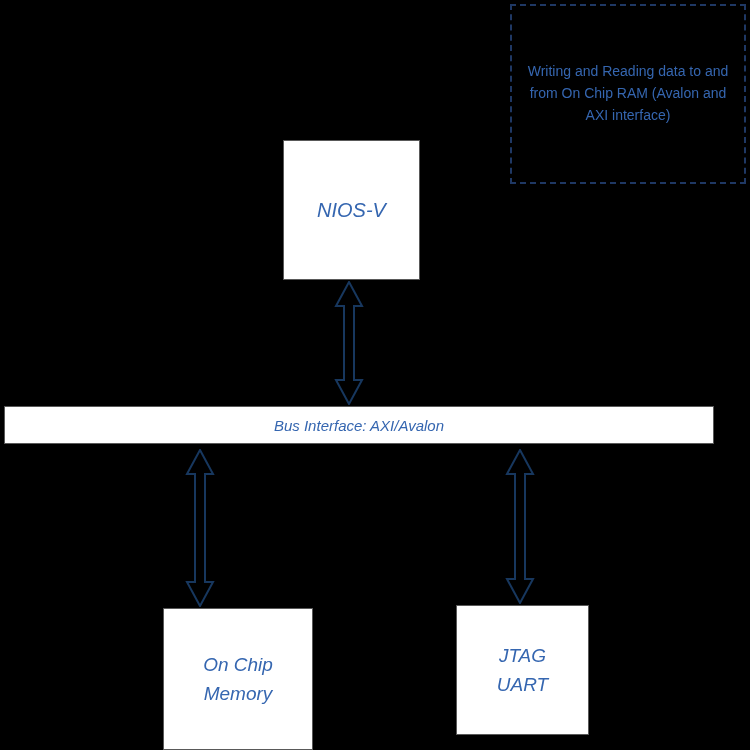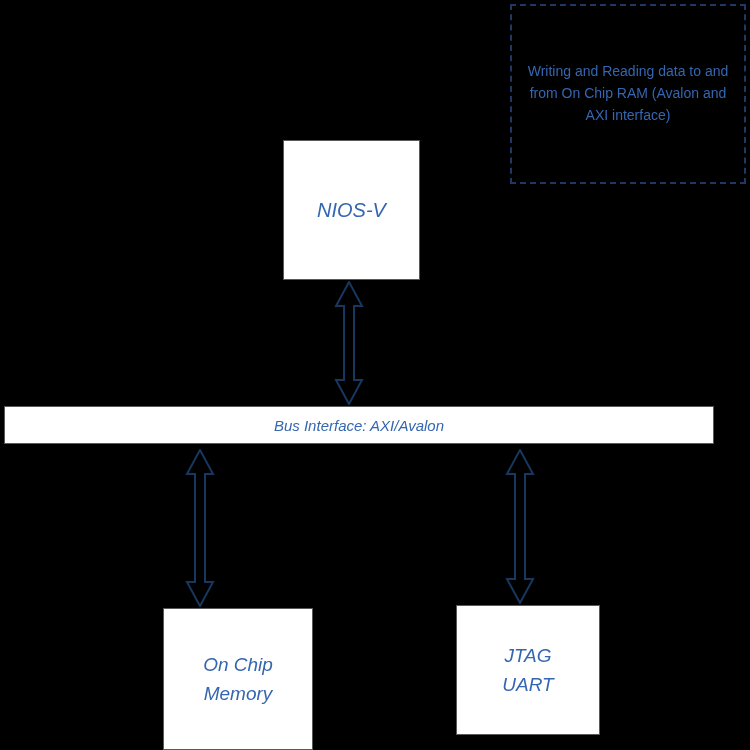--- a/index.html
+++ b/index.html
@@ -40,21 +40,21 @@
   }
   #memory-box {
     left: 131px; top: 608px;
     width: 150px; height: 142px;
     font-size: 19px;
     line-height: 1.55;
     margin-left: 32px;
   }
   #uart-box {
     left: 456px; top: 605px;
-    width: 144px; height: 130px;
+    width: 133px; height: 130px;
     font-size: 19px;
     line-height: 1.55;
   }
   #annotation-box {
     position: absolute;
     left: 510px; top: 4px;
     width: 236px; height: 180px;
     border: 2px dashed #1F3864;
     box-sizing: border-box;
     display: flex;

